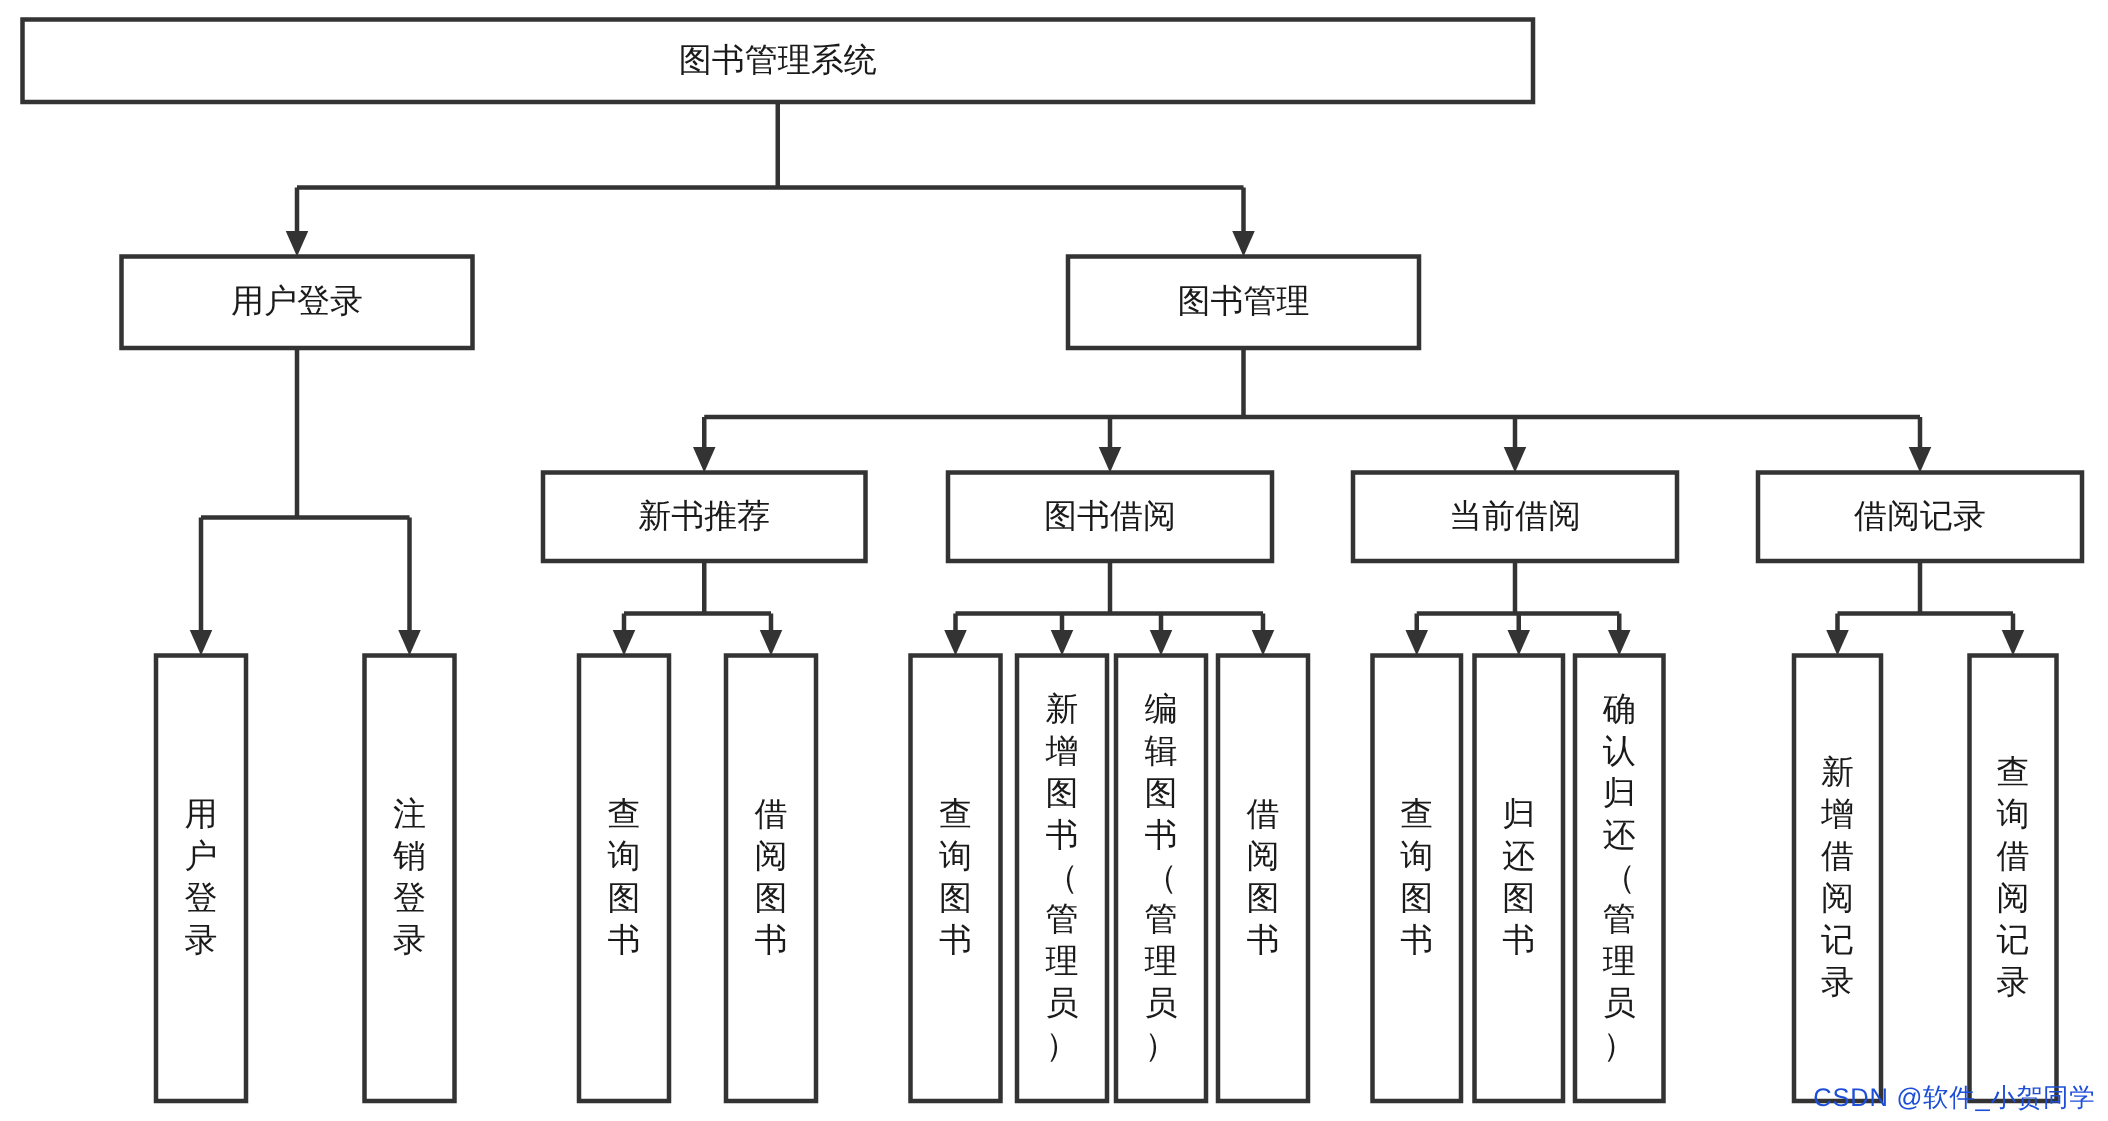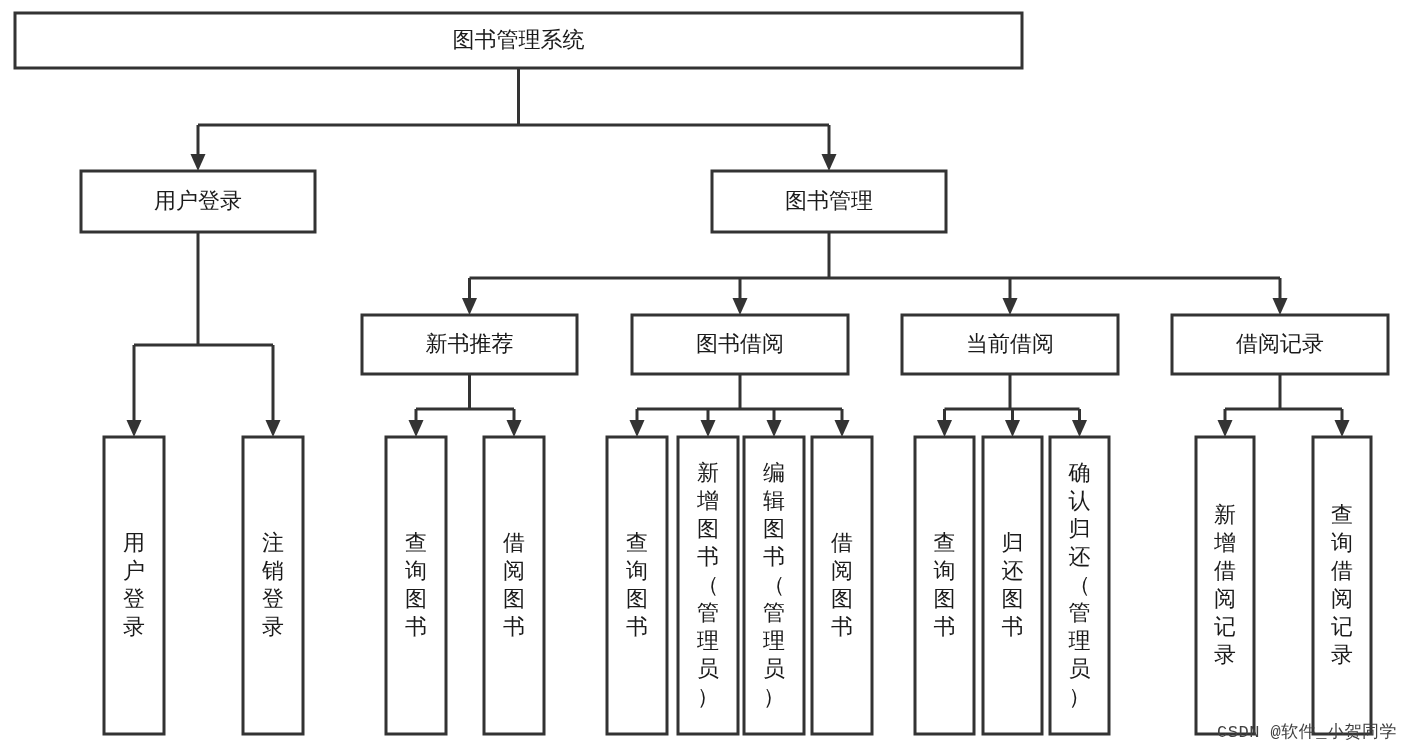--- a/index.html
+++ b/index.html
@@ -50,23 +50,23 @@
     fill: none;
   }
   .arrow-head {
     fill: #333333;
     stroke: none;
   }
   .watermark {
     position: absolute;
     right: 8px;
     bottom: 4px;
-    font-family: Liberation Mono, monospace;
+    font-family: Liberation Sans, sans-serif;
     font-size: 17px;
-    color: #404040;
+    color: #1d4ed8;
     letter-spacing: 0.5px;
     white-space: nowrap;
     pointer-events: none;
   }
 </style>
 </head>
 <body>
 
 <div id="diagram-root">
   <svg class="canvas" viewBox="0 0 1405 747" xmlns="http://www.w3.org/2000/svg">

